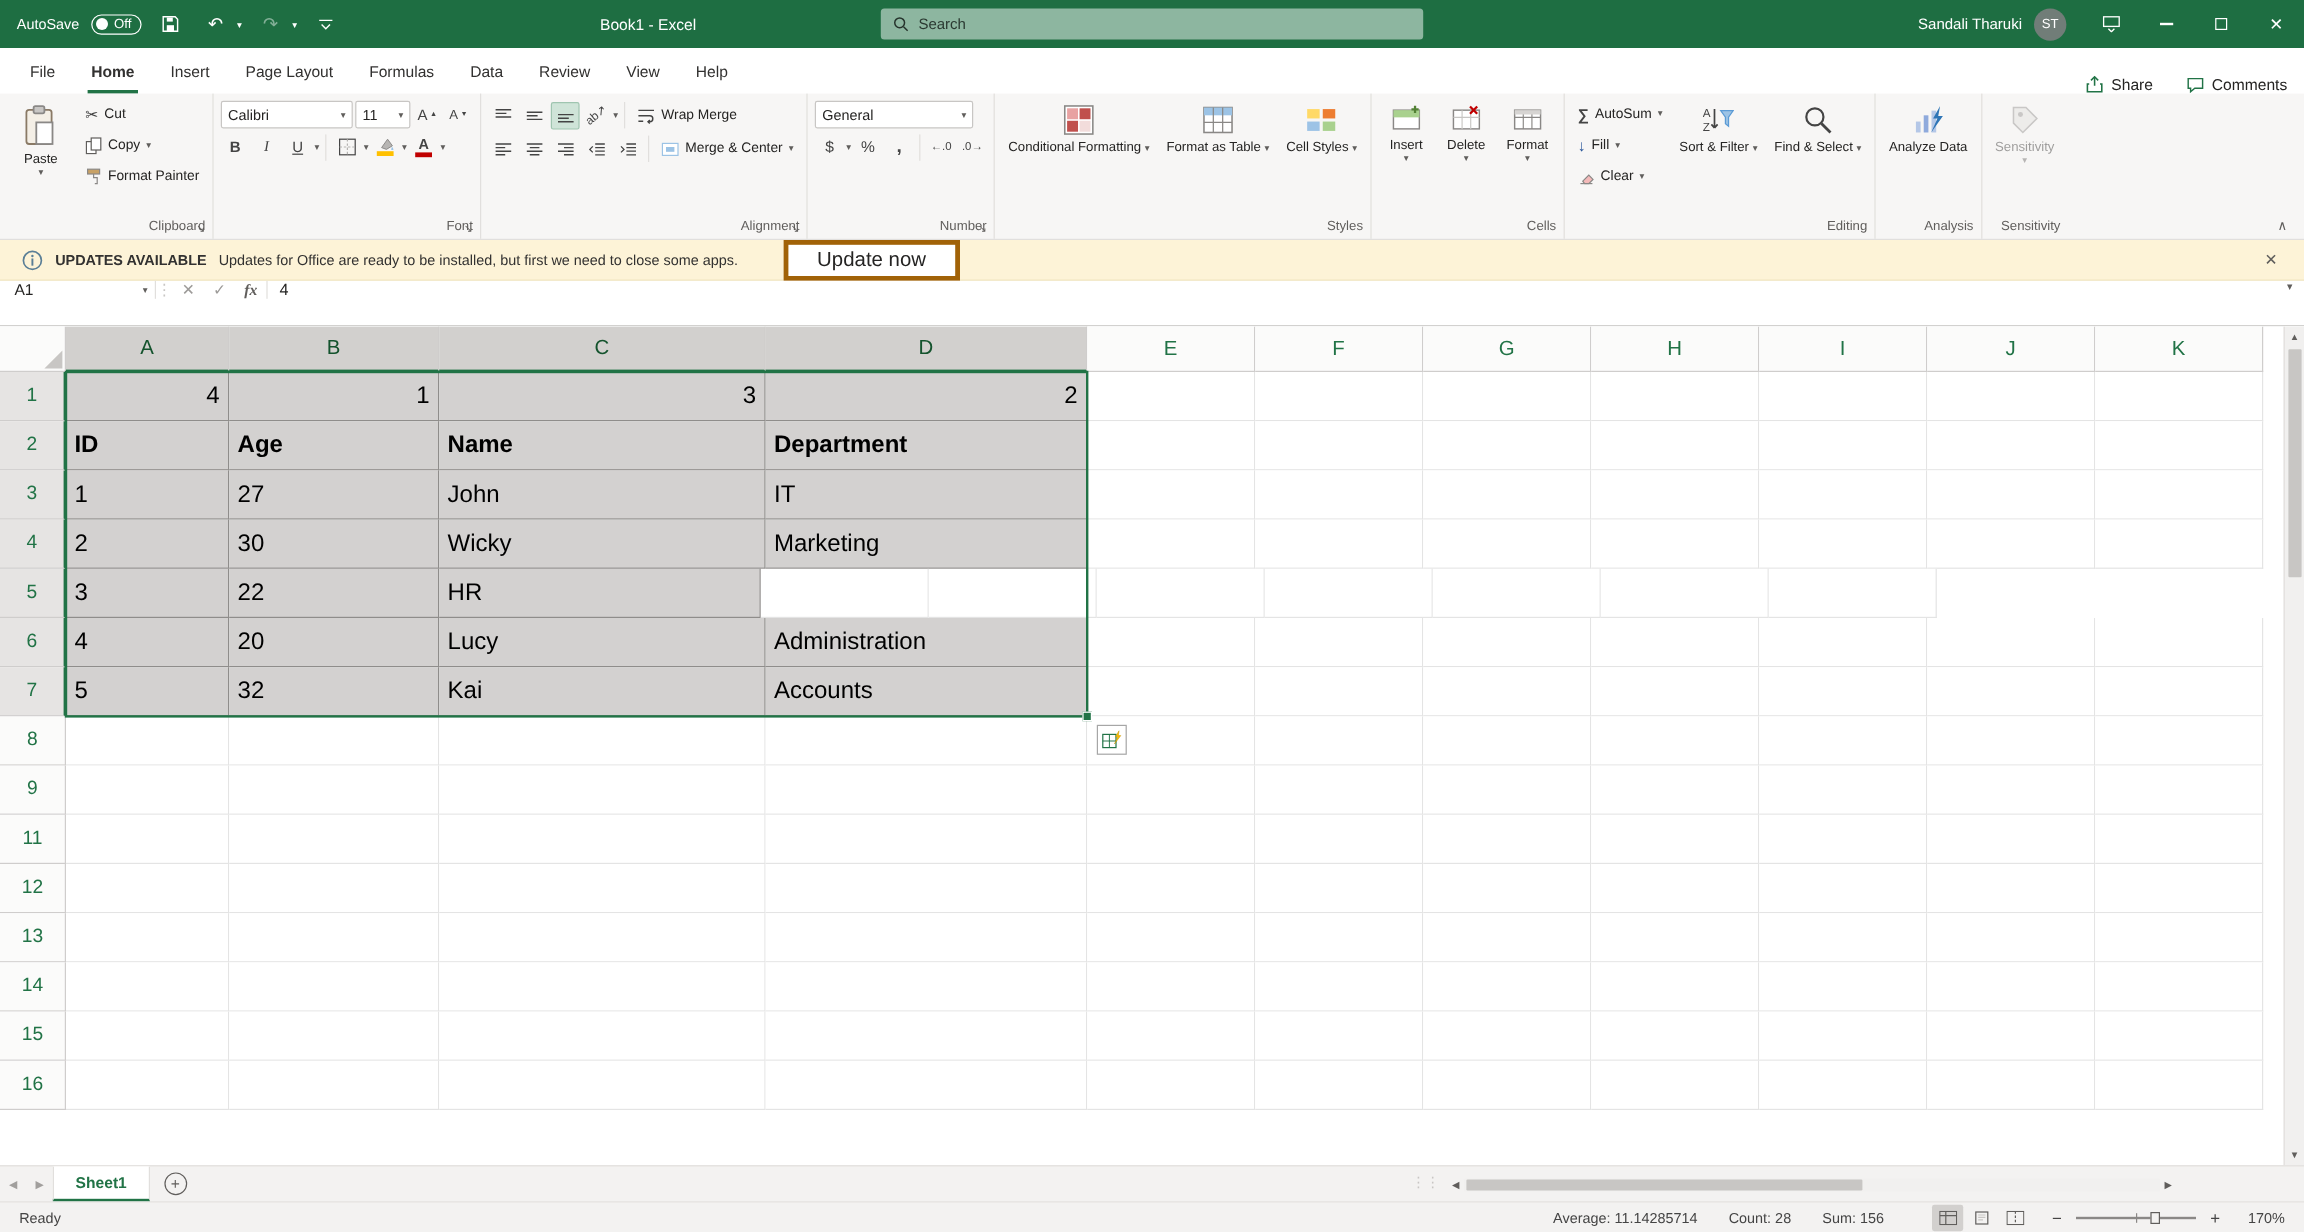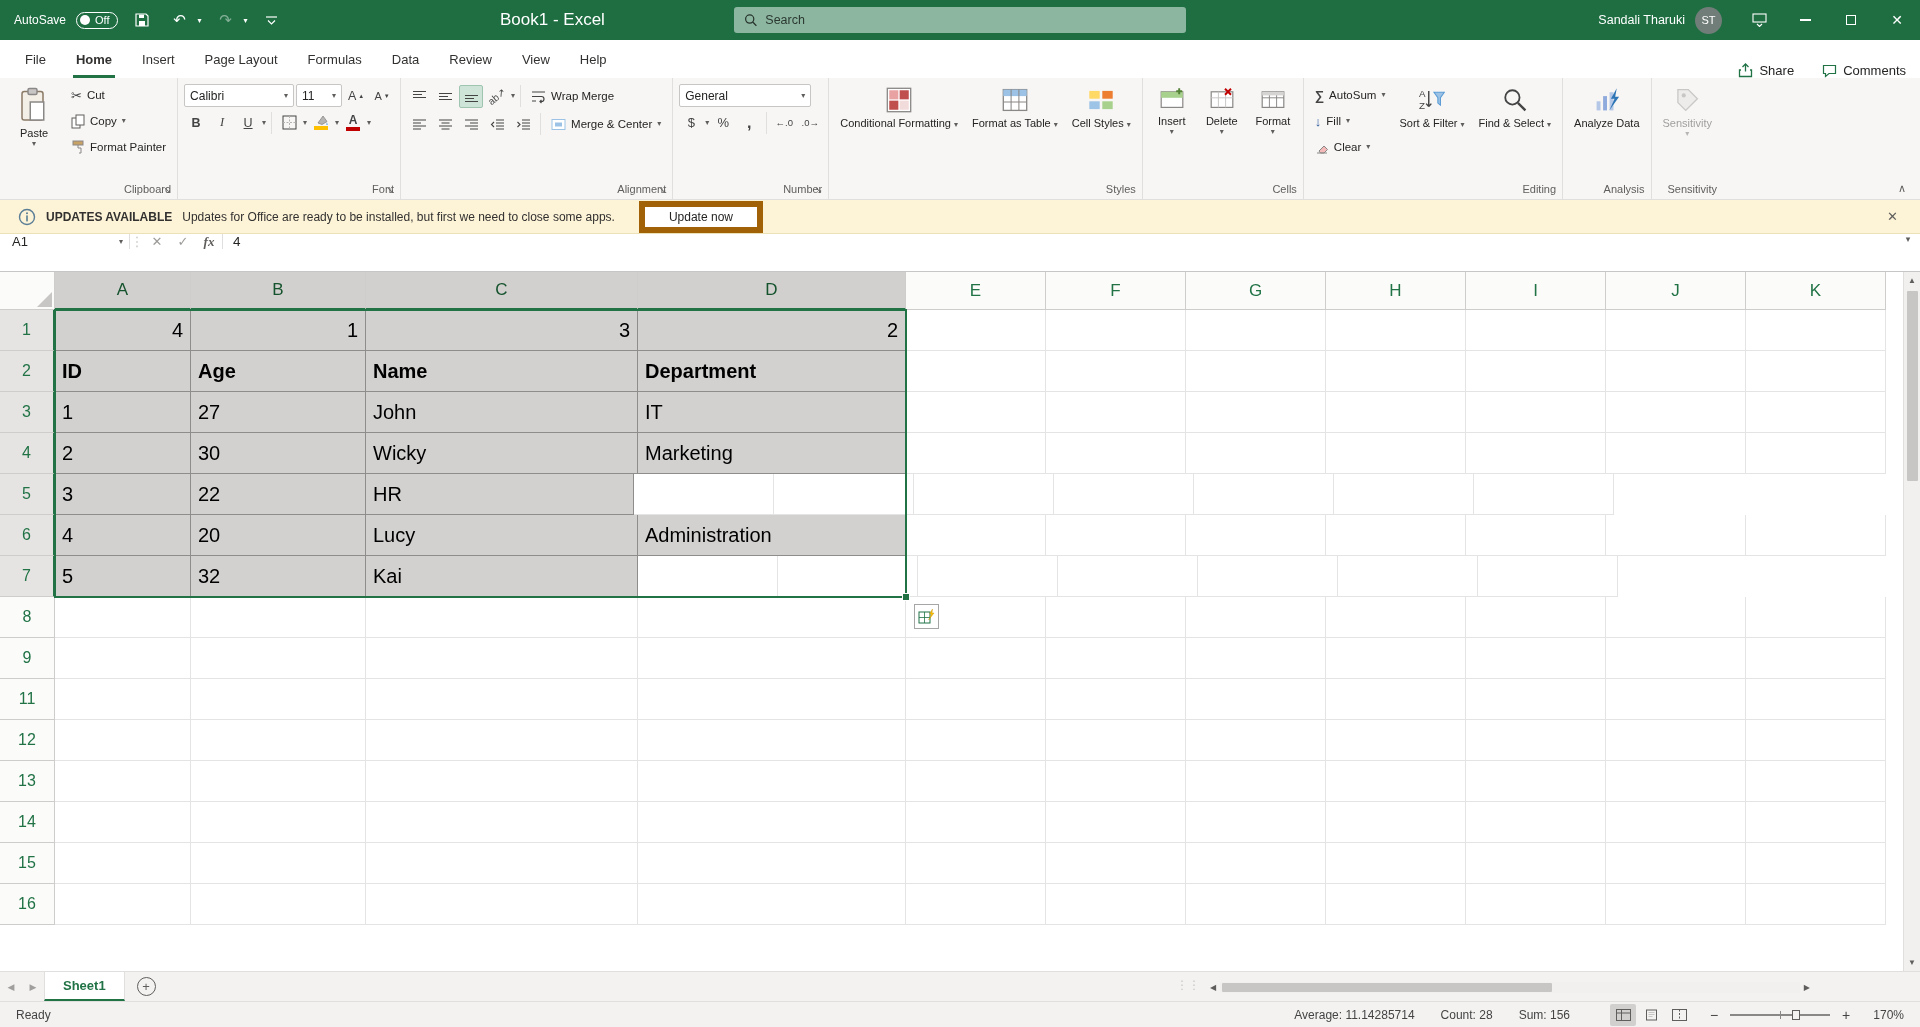--- a/index.html
+++ b/index.html
@@ -9,21 +9,21 @@
 
 
 .titlebar{height:40px;background:#1E6E42;color:#fff;display:flex;align-items:center;position:relative;flex:0 0 auto}
 .tb-left{display:flex;align-items:center;gap:10px;padding-left:14px}
 .tb-left .lbl{font-size:12px}
 .pill{display:flex;align-items:center;gap:5px;border:1px solid #fff;border-radius:9px;height:17px;padding:0 7px 0 3px;font-size:11px;cursor:pointer}
 .pill .knob{width:10px;height:10px;border-radius:50%;background:#fff}
 .tbbtn{width:28px;height:28px;display:flex;align-items:center;justify-content:center;font-size:15px;color:#fff;cursor:pointer}
 .tbbtn.dim{opacity:.45}
 .tb-caret{font-size:8px;color:#fff;margin-left:-6px;cursor:pointer}
-.tb-title{position:absolute;left:500px;top:0;height:40px;display:flex;align-items:center;font-size:17px}
+.tb-title{position:absolute;left:500px;top:0;height:40px;display:flex;align-items:center;font-size:13px}
 .searchbox{position:absolute;left:50%;transform:translateX(-50%);top:7px;width:452px;height:26px;background:#8DB6A0;border-radius:3px;display:flex;align-items:center;gap:8px;padding:0 10px;cursor:text}
 .searchbox input{border:none;outline:none;background:transparent;font-size:12.5px;color:#1F2B25;width:100%;font-family:"Liberation Sans",sans-serif}
 .searchbox input::placeholder{color:#26332C;opacity:.95}
 .tb-right{position:absolute;right:0;top:0;height:40px;display:flex;align-items:center}
 .tb-user{font-size:12.5px;margin-right:10px}
 .avatar{width:27px;height:27px;border-radius:50%;background:#717D78;color:#fff;font-size:11px;display:flex;align-items:center;justify-content:center;margin-right:14px;cursor:pointer}
 .winbtn{width:46px;height:40px;display:flex;align-items:center;justify-content:center;cursor:pointer}
 .minbar{width:11px;height:1.5px;background:#fff}
 .maxsq{width:10px;height:10px;border:1.2px solid #fff}
 .closex{font-size:14px;color:#fff}
@@ -63,21 +63,21 @@
 .colorbar .bar{width:14px;height:3.5px;margin-top:1px}
 .vsep{width:1px;height:22px;background:#E1DFDD;margin:0 3px}
 .txticon{font-size:13px;color:#444}
 .deci{font-size:9.5px;color:#444;letter-spacing:0}
 .collapse-ribbon{position:absolute;right:14px;bottom:4px;font-size:11px;color:#605E5C;cursor:pointer}
 
 
 .msgbar{height:34px;background:#FDF3D7;border-bottom:1px solid #EDE1B8;display:flex;align-items:center;gap:10px;padding:0 18px;flex:0 0 auto}
 .msg-badge{font-weight:700;font-size:12px;color:#323130}
 .msg-text{font-size:12px;color:#323130}
-.msg-btn{margin-left:14px;background:#fff;border:6px solid #a16207;padding:3px 24px;font-size:12px;cursor:pointer;color:#252423}
+.msg-btn{margin-left:28px;background:#fff;border:4px solid #a16207;padding:3px 24px;font-size:17px;cursor:pointer;color:#252423}
 .msg-close{margin-left:auto;font-size:13px;color:#605E5C;cursor:pointer;padding:0 4px}
 
 
 .fbar{height:38px;background:#fff;border-bottom:1px solid #C8C6C4;display:flex;align-items:flex-start;flex:0 0 auto}
 .namebox{width:130px;border-right:1px solid #E1DFDD;display:flex;align-items:center;padding:0 6px 0 12px;font-size:13px;cursor:pointer}
 .namebox .nb-val{flex:1}
 .fx-dots{width:14px;display:flex;align-items:center;justify-content:center;color:#C8C6C4;font-size:13px;cursor:col-resize}
 .fx-btn{width:26px;display:flex;align-items:center;justify-content:center;font-size:13px;color:#9D9B99;cursor:pointer}
 .fx-lbl{font-style:italic;font-family:"Liberation Serif",serif;color:#605E5C;font-weight:700}
 .fx-val{flex:1;display:flex;align-items:center;padding-left:10px;font-size:13.5px;border-left:1px solid #E1DFDD;font-family:"Liberation Sans",sans-serif;cursor:text}
@@ -707,20 +707,21 @@
           <div class="g-c" style="width: 140px;"></div>
           <div class="g-c" style="width: 140px;"></div>
           <div class="g-c" style="width: 140px;"></div>
           <div class="g-c" style="width: 140px;"></div>
         </div>
         <div class="g-row">
           <div class="g-rh selh">7</div>
           <div class="g-c sel" style="width: 136px;">5</div>
           <div class="g-c sel" style="width: 175px;">32</div>
           <div class="g-c sel" style="width: 272px;">Kai</div>
+          <div class="g-c sel" style="width: 268px;">Accounts</div>
           <div class="g-c" style="width: 140px;"></div>
           <div class="g-c" style="width: 140px;"></div>
           <div class="g-c" style="width: 140px;"></div>
           <div class="g-c" style="width: 140px;"></div>
           <div class="g-c" style="width: 140px;"></div>
           <div class="g-c" style="width: 140px;"></div>
           <div class="g-c" style="width: 140px;"></div>
         </div>
         <div class="g-row">
           <div class="g-rh">8</div>

